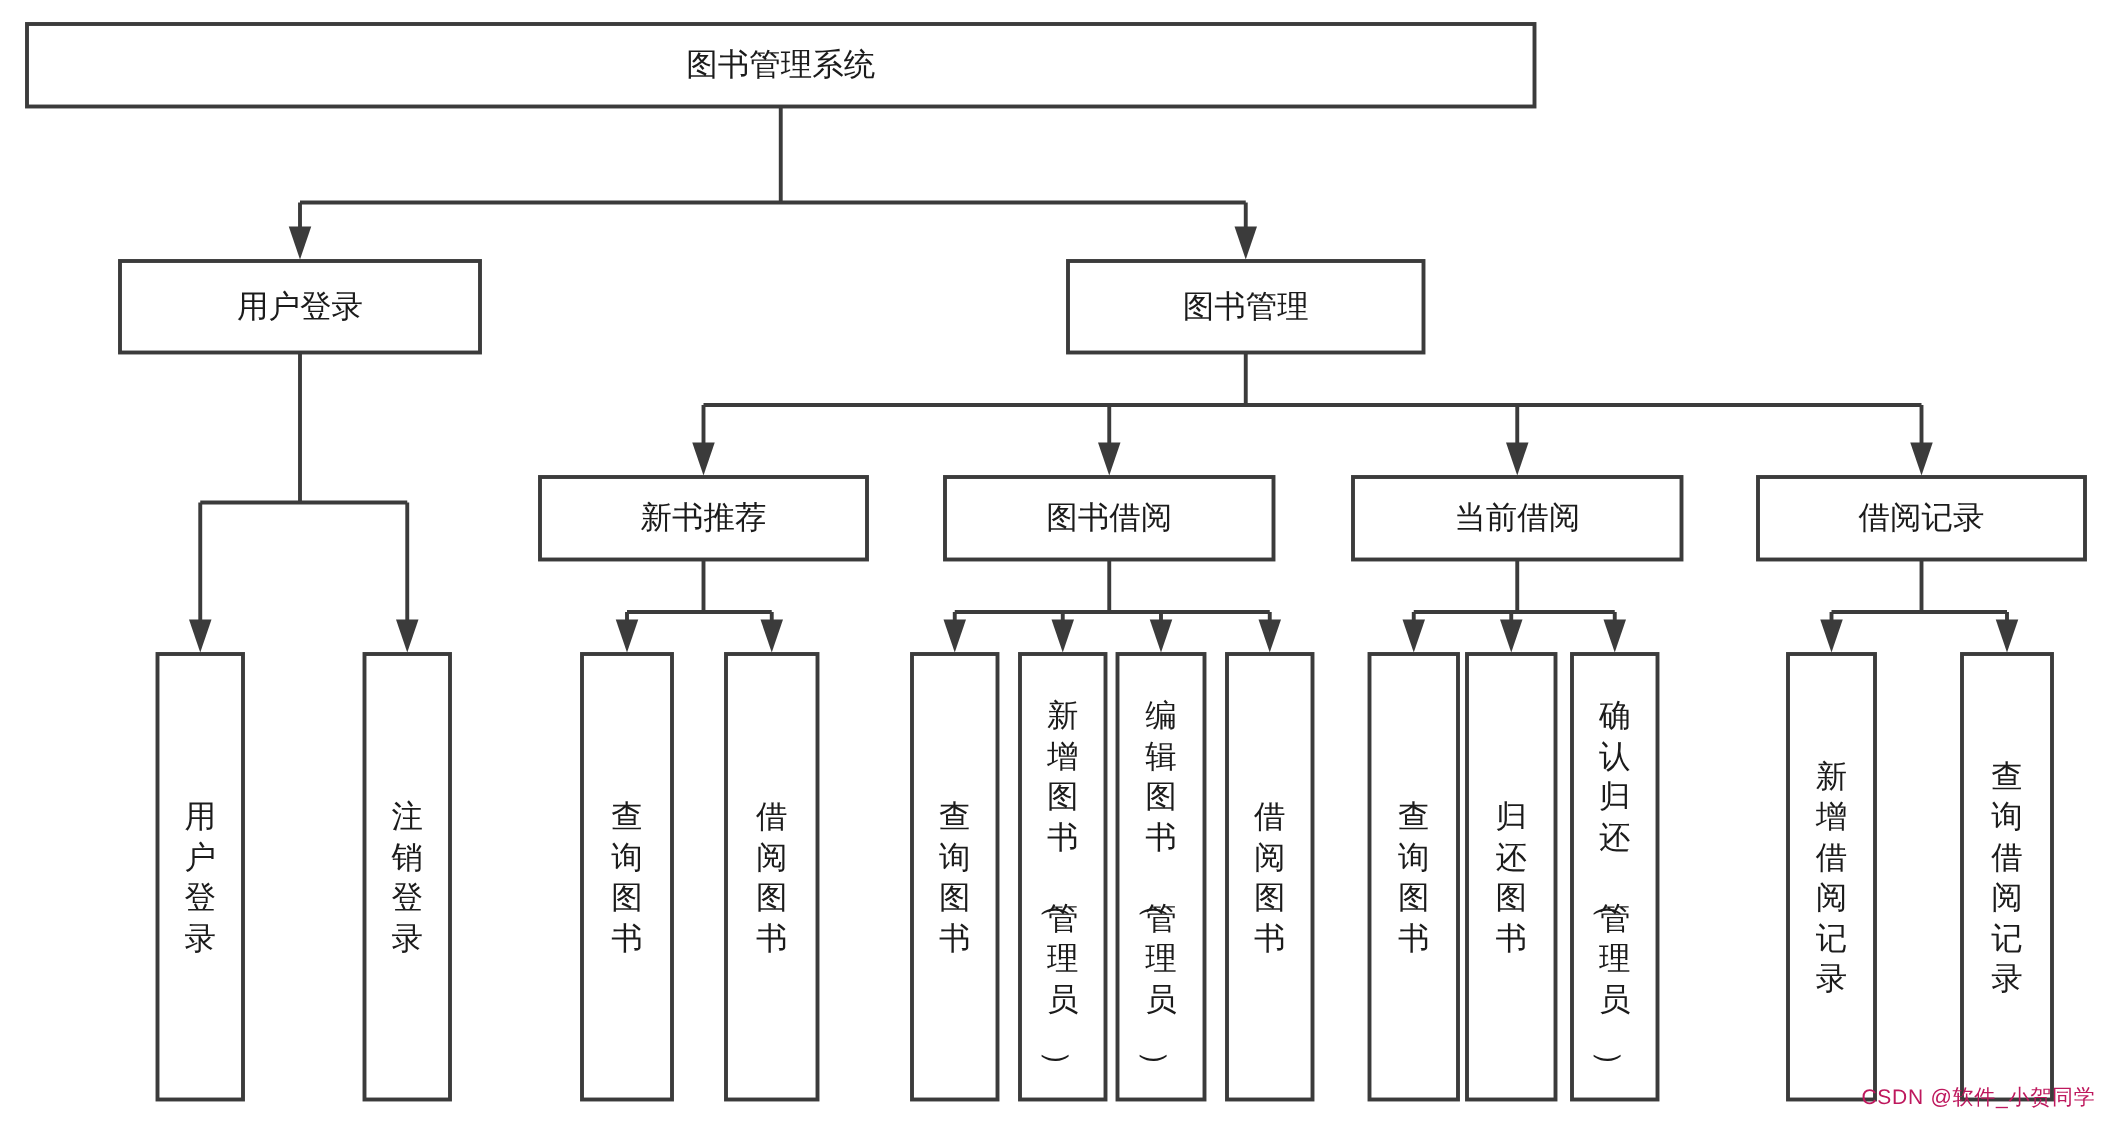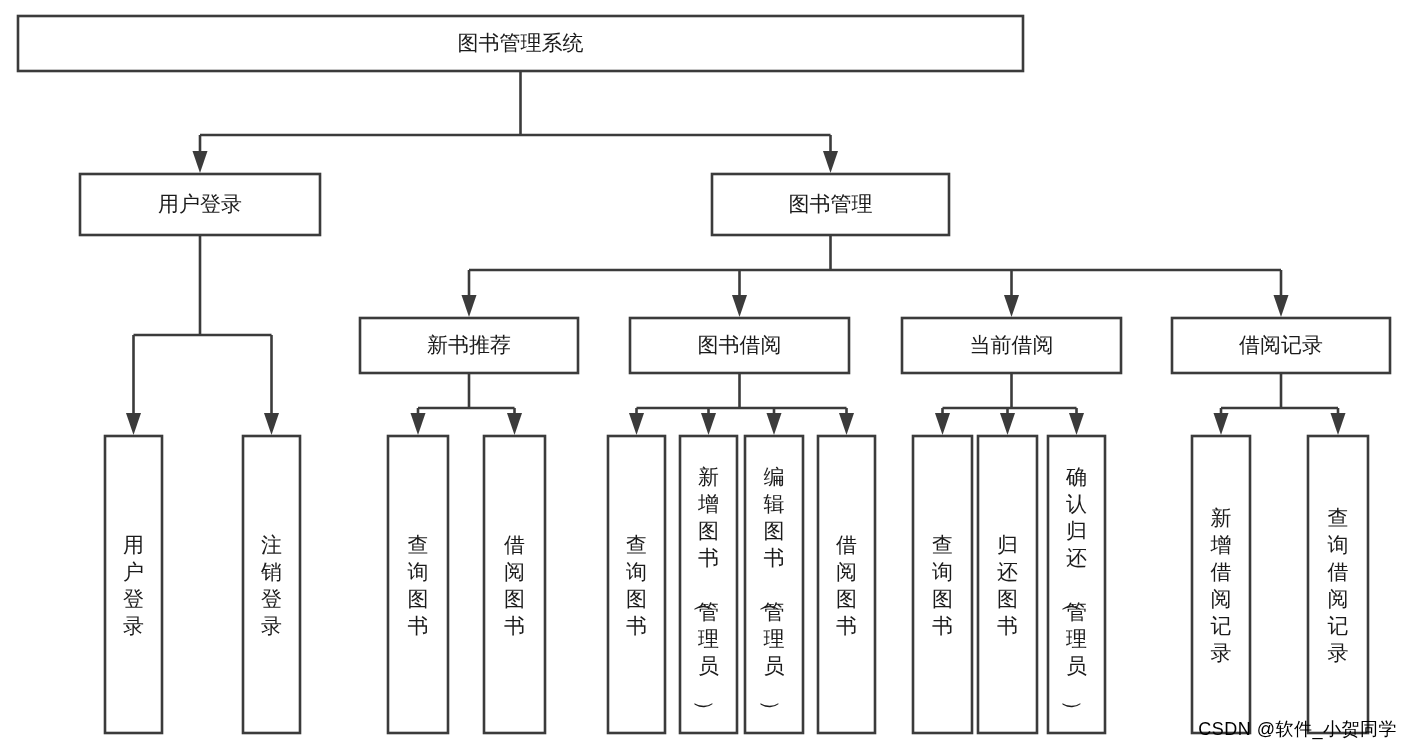--- a/index.html
+++ b/index.html
@@ -52,22 +52,22 @@
     font-family: "Liberation Sans", "DejaVu Sans", sans-serif;
     font-size: 21px;
     fill: #1b1b1b;
     text-anchor: middle;
   }
   .watermark-text {
     position: absolute;
     right: 8px;
     bottom: 6px;
     font-family: "Liberation Sans", "DejaVu Sans", sans-serif;
-    font-size: 18px;
-    color: #000000;
+    font-size: 14px;
+    color: #be185d;
     white-space: nowrap;
     letter-spacing: 0.5px;
     user-select: none;
   }
 </style>
 </head>
 <body>
 
 <div id="diagram-root">
   <svg class="diagram-canvas" viewBox="0 0 1405 747">

